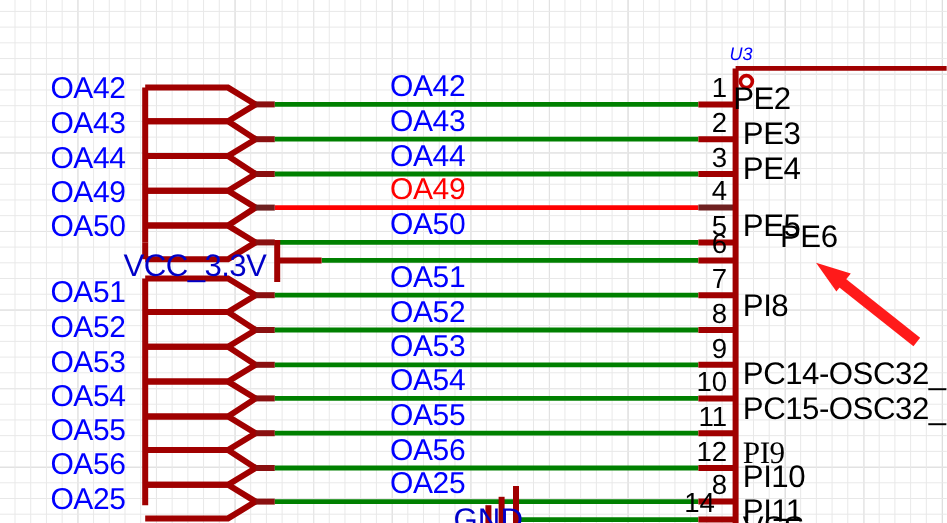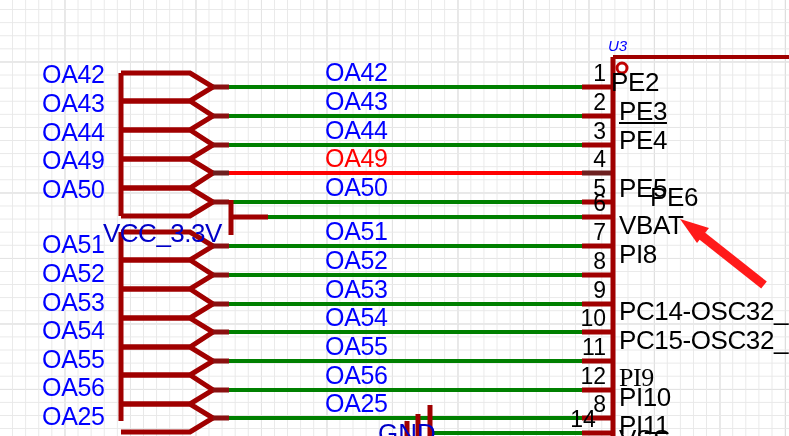--- a/index.html
+++ b/index.html
@@ -205,46 +205,45 @@
   <div class="netlabel sel" style="left:325px;top:146px;">OA49</div>
   <div class="netlabel" style="left:325px;top:175px;">OA50</div>
   <div class="netlabel" style="left:325px;top:219px;">OA51</div>
   <div class="netlabel" style="left:325px;top:248px;">OA52</div>
   <div class="netlabel" style="left:325px;top:277px;">OA53</div>
   <div class="netlabel" style="left:325px;top:305px;">OA54</div>
   <div class="netlabel" style="left:325px;top:334px;">OA55</div>
   <div class="netlabel" style="left:325px;top:363px;">OA56</div>
   <div class="netlabel" style="left:325px;top:391px;">OA25</div>
 
-  <div class="powerlabel" style="left:103px;top:220px;text-align:right;">VCC_3.3V</div>
+  <div class="powerlabel" style="left:103px;top:208px;text-align:right;">VCC_3.3V</div>
   <div class="gndlabel" style="left:378px;top:420px;">GND</div>
 
   <div class="refdes" style="left:608px;top:38px;">U3</div>
 
   <div class="pinnum" style="left:560px;top:62px;width:46px;">1</div>
   <div class="pinnum" style="left:560px;top:91px;width:46px;">2</div>
   <div class="pinnum" style="left:560px;top:120px;width:46px;">3</div>
   <div class="pinnum" style="left:560px;top:148px;width:46px;">4</div>
   <div class="pinnum" style="left:560px;top:177px;width:46px;">5</div>
   <div class="pinnum" style="left:560px;top:192px;width:46px;">6</div>
   <div class="pinnum" style="left:560px;top:221px;width:46px;">7</div>
   <div class="pinnum" style="left:560px;top:250px;width:46px;">8</div>
   <div class="pinnum" style="left:560px;top:279px;width:46px;">9</div>
   <div class="pinnum" style="left:560px;top:307px;width:46px;">10</div>
   <div class="pinnum" style="left:560px;top:336px;width:46px;">11</div>
   <div class="pinnum" style="left:560px;top:365px;width:46px;text-align:right;">12</div>
   <div class="pinnum" style="left:560px;top:393px;width:46px;">8</div>
   <div class="pinnum" style="left:560px;top:408px;width:46px;text-align:center;">14</div>
 
   <div class="pinname" style="left:611px;top:69px;">PE2</div>
-  <div class="pinname" style="left:619px;top:98px;text-decoration:underline;">PE3</div>
+  <div class="pinname" style="left:619px;top:98px;">PE3</div>
   <div class="pinname" style="left:619px;top:127px;">PE4</div>
   <div class="pinname" style="left:619px;top:155px;margin-top:20px;">PE5</div>
   <div class="pinname" style="left:650px;top:184px;">PE6</div>
-  <div class="pinname" style="left:619px;top:212px;">VBAT</div>
   <div class="pinname" style="left:619px;top:241px;">PI8</div>
   <div class="pinname" style="left:619px;top:298px;">PC14-OSC32_I</div>
   <div class="pinname" style="left:619px;top:327px;">PC15-OSC32_O</div>
   <div class="pinname" style="left:619px;top:365px;font-family:Liberation Serif, serif;">PI9</div>
   <div class="pinname" style="left:619px;top:384px;">PI10</div>
   <div class="pinname" style="left:619px;top:412px;">PI11</div>
   <div class="pinname" style="left:619px;top:426px;">VSS</div>
 
 </div>
 

